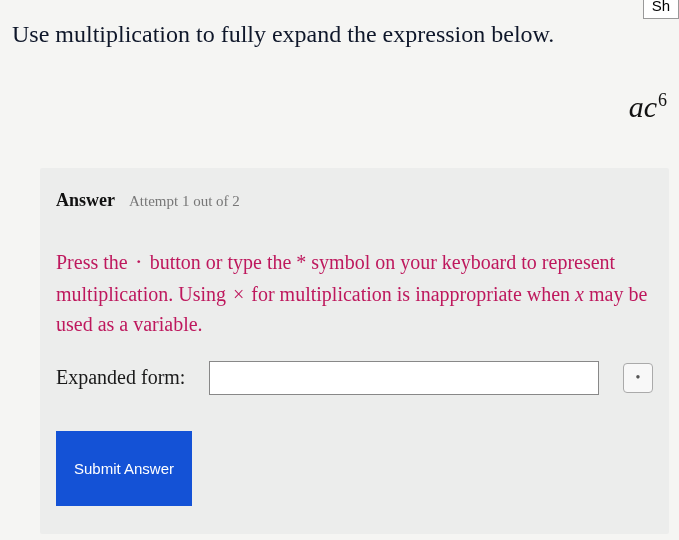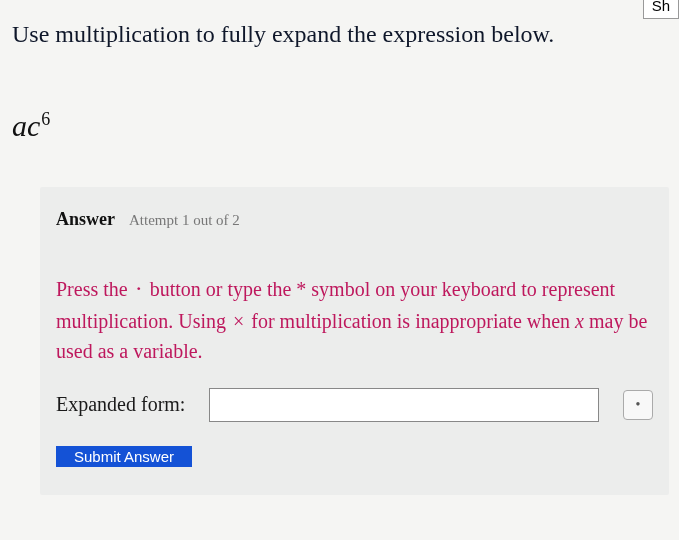--- a/index.html
+++ b/index.html
@@ -23,22 +23,22 @@
     }
     .question-area {
       padding: 18px 12px 0 12px;
     }
     .question-text {
       font-size: 24px;
       color: #0f172a;
       line-height: 1.4;
     }
     .expression-area {
-      text-align: left;
-      margin: 57px 0 44px 0;
+      text-align: right;
+      margin: 38px 0 44px 0;
     }
     .expression {
       font-family: 'Times New Roman', serif;
       font-style: italic;
       font-size: 30px;
       color: #111;
       display: inline-block;
     }
     .expression .exp-base { }
     .expression .exp-sup {
@@ -47,21 +47,21 @@
       font-style: normal;
       margin-left: 1px;
     }
     .answer-panel {
       background: #ecedec;
       margin: 0 10px 0 40px;
       padding: 22px 16px 28px 16px;
       border-radius: 2px;
     }
     .answer-header {
-      margin-bottom: 40px;
+      margin-bottom: 32px;
     }
     .answer-label {
       font-weight: bold;
       font-size: 18px;
       color: #111;
     }
     .attempt-text {
       font-size: 15px;
       color: #777;
       margin-left: 10px;
@@ -81,21 +81,21 @@
       padding: 0 2px;
     }
     .instruction .var-x {
       font-style: italic;
       font-family: 'Times New Roman', serif;
     }
     .input-row {
       display: flex;
       align-items: center;
       gap: 24px;
-      margin-bottom: 24px;
+      margin-bottom: 36px;
     }
     .input-label {
       font-size: 20px;
       color: #1a1a1a;
     }
     .answer-input {
       flex: 1;
       height: 34px;
       border: 1px solid #888;
       background: #fff;
@@ -113,21 +113,21 @@
       align-items: center;
       justify-content: center;
       cursor: pointer;
       font-size: 14px;
       color: #555;
     }
     .submit-btn {
       background: #1452d6;
       color: #fff;
       border: none;
-      padding: 2px 18px;
+      padding: 29px 18px;
       font-size: 15px;
       font-family: Arial, sans-serif;
       cursor: pointer;
     }
   </style>
 </head>
 <body>
 
 <div class="top-remnant">Sh</div>
 

